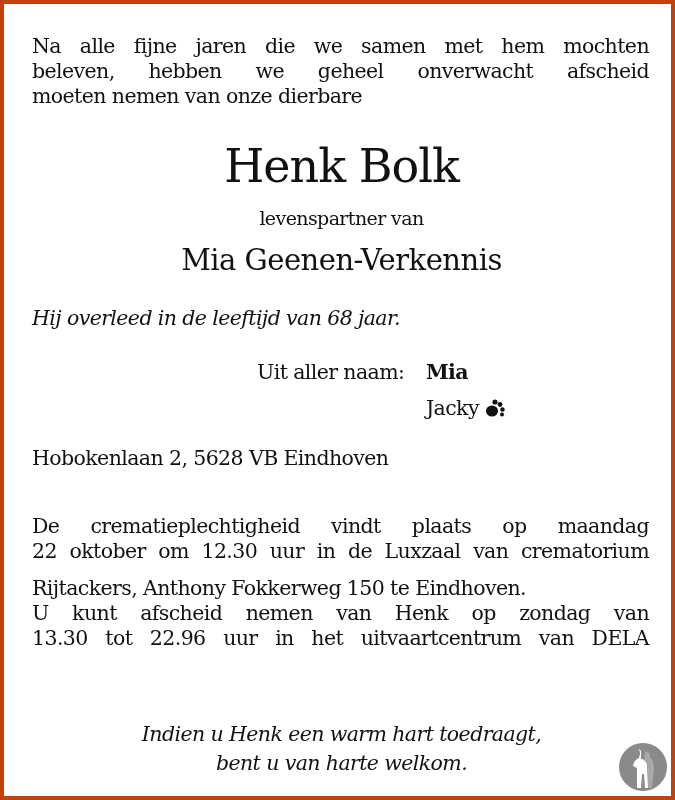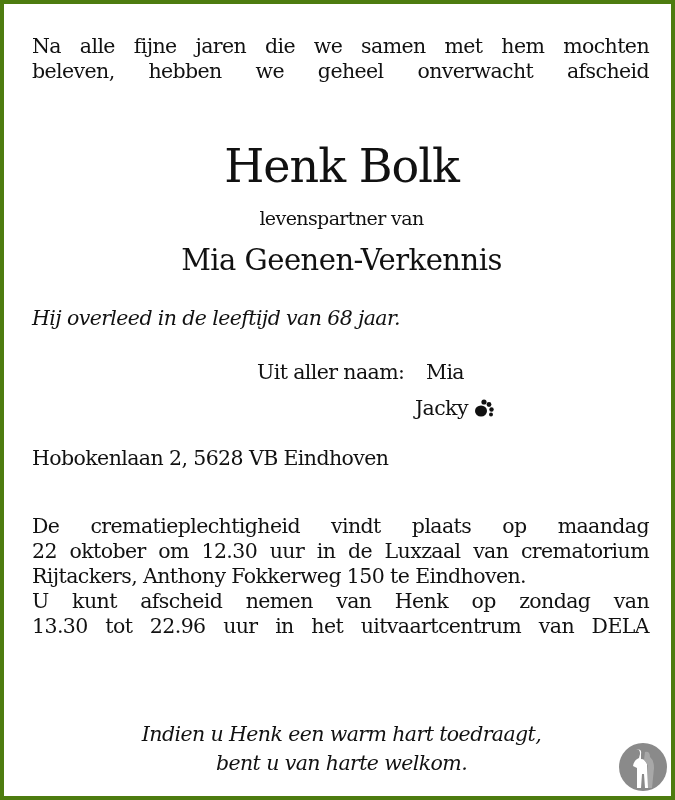--- a/index.html
+++ b/index.html
@@ -1,21 +1,21 @@
 <!DOCTYPE html>
 <html><head>
 <meta charset="utf-8">
 <style>
   html, body { margin: 0; padding: 0; background: #ffffff; }
   body { width: 675px; height: 800px; overflow: hidden; }
   .frame {
     position: absolute; left: 0; top: 0;
     width: 675px; height: 800px;
     box-sizing: border-box;
-    border: 4px solid #4d7c0f;
+    border: 4px solid #c2410c;
     background: #fff;
     font-family: "DejaVu Serif", "Liberation Serif", serif;
     color: #111;
   }
   .para {
     position: absolute; left: 28px; width: 617px;
     font-size: 20.5px; line-height: 25px;
     text-align: justify; text-align-last: left;
     letter-spacing: -0.6px;
     word-spacing: 0px;
@@ -34,42 +34,43 @@
     position: absolute; left: 0; width: 675px; top: 238px;
     text-align: center; font-size: 29px; line-height: 36px; letter-spacing: -0.5px;
   }
   .age { top: 302px; font-style: italic; }
   .signed {
     position: absolute; left: 240px; top: 356px;
     font-size: 20.5px; line-height: 25px; letter-spacing: -0.6px;
   }
   .signed-row { position: absolute; white-space: nowrap; }
   .signed-label { left: 13px; top: 0; }
-  .signed-name1 { left: 182px; top: 0; }
-  .signed-name2 { left: 171px; top: 36px; text-align: center; }
+  .signed-name1 { left: 182px; top: 0; font-weight: bold; }
+  .signed-name2 { left: 182px; top: 36px; text-align: center; }
   .paw { display: inline-block; width: 24px; height: 20px; vertical-align: -3px; margin-left: 4px; }
   .place { top: 442px; }
   .ceremony { top: 510px; }
   .ceremony .line { display: block; text-align: justify; text-align-last: justify; }
-  .ceremony .line.last { text-align-last: left; }
+  .ceremony .line.last { text-align-last: left; margin-top: 12px; }
   .closing {
     position: absolute; left: 0; width: 675px; top: 716px;
     text-align: center; font-style: italic;
     font-size: 20.5px; line-height: 29px; letter-spacing: -0.6px;
   }
   .logo { position: absolute; left: 614px; top: 738px; width: 50px; height: 50px; }
 </style>
 </head>
 <body>
 
 <div class="frame">
 
   <div class="para intro">
     <span class="just">Na alle fijne jaren die we samen met hem mochten</span>
     <span class="just">beleven, hebben we geheel onverwacht afscheid</span>
+    <span style="display:block">moeten nemen van onze dierbare</span>
   </div>
 
   <div class="name">Henk Bolk</div>
   <div class="partner-label">levenspartner van</div>
   <div class="partner-name">Mia Geenen-Verkennis</div>
 
   <div class="para age">Hij overleed in de leeftijd van 68 jaar.</div>
 
   <div class="signed">
     <span class="signed-row signed-label">Uit aller naam:</span>

